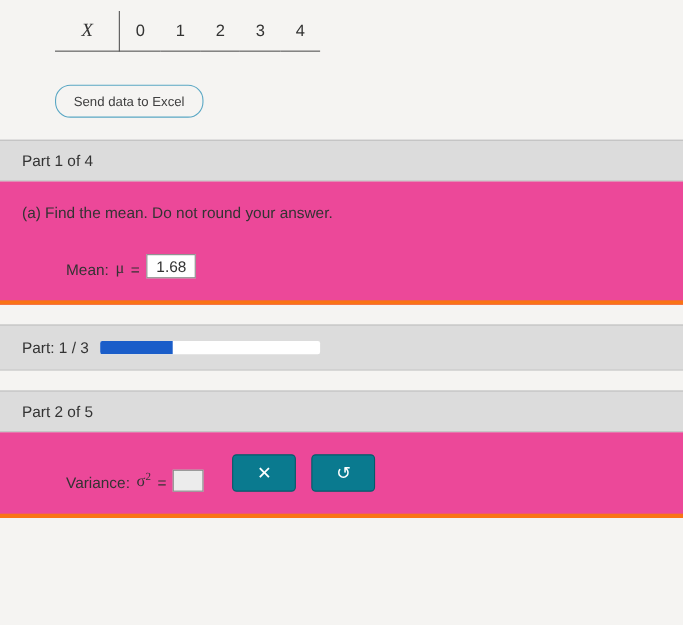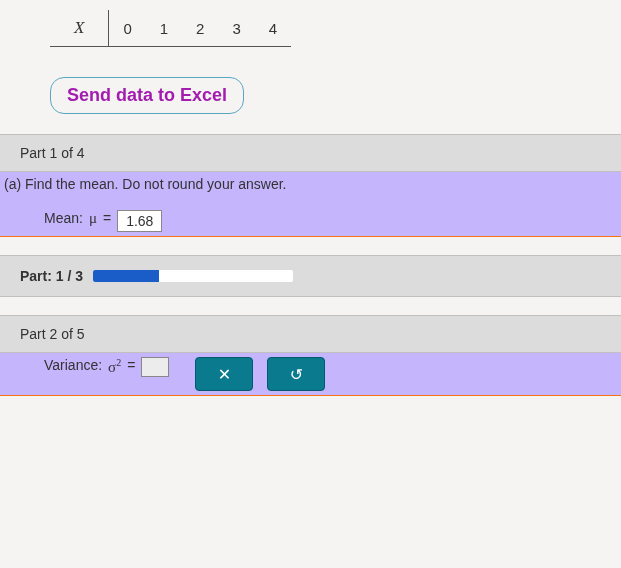--- a/index.html
+++ b/index.html
@@ -27,68 +27,67 @@
     .prob-table td:first-child {
       border-right: 1px solid #555;
       font-style: italic;
       font-family: 'Times New Roman', serif;
       font-size: 17px;
       padding: 8px 24px;
     }
     .send-btn {
       border: 1px solid #5aa7c4;
       background: #f5f4f2;
-      color: #a21caf;
+      color: #404040;
       padding: 7px 16px;
       border-radius: 14px;
-      font-size: 18px;
+      font-size: 12px;
       cursor: pointer;
-      font-weight: bold;
     }
     .part-header {
       background: #dcdcdc;
       padding: 10px 20px;
       border-top: 1px solid #c0c0c0;
       border-bottom: 1px solid #c0c0c0;
       font-size: 14px;
     }
     .part-body {
-      background: #c4b5fd;
-      padding: 4px;
-      border-bottom: 1px solid #f97316;
+      background: #ec4899;
+      padding: 20px;
+      border-bottom: 4px solid #f97316;
     }
     .question { margin-bottom: 18px; }
     .answer-row {
       padding-left: 40px;
       display: flex;
-      align-items: flex-start;
+      align-items: flex-end;
       gap: 6px;
     }
     .math-symbol { font-family: 'Times New Roman', serif; font-size: 15px; }
     .answer-box {
       border: 1px solid #888;
       padding: 3px 8px;
       min-width: 38px;
       height: 22px;
       display: inline-flex;
       align-items: center;
       justify-content: center;
       background: #fff;
+      margin-top: 12px;
     }
     .answer-box.empty { background: #ececec; min-width: 28px; height: 20px; }
     .progress-section {
       background: #dcdcdc;
       padding: 12px 20px;
       border-top: 1px solid #c0c0c0;
       border-bottom: 1px solid #c0c0c0;
       display: flex;
       align-items: center;
       gap: 10px;
       margin-top: 18px;
-      font-weight: bold;
     }
     .progress-bar {
       width: 200px;
       height: 12px;
       background: #fff;
       border-radius: 2px;
       overflow: hidden;
     }
     .progress-fill { height: 100%; background: #1a5dc9; width: 33%; }
     .action-btn {

